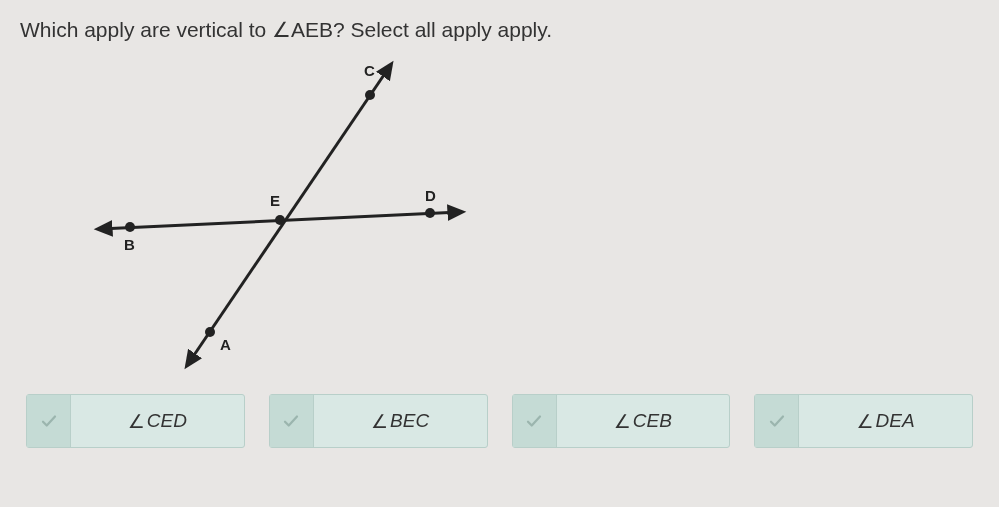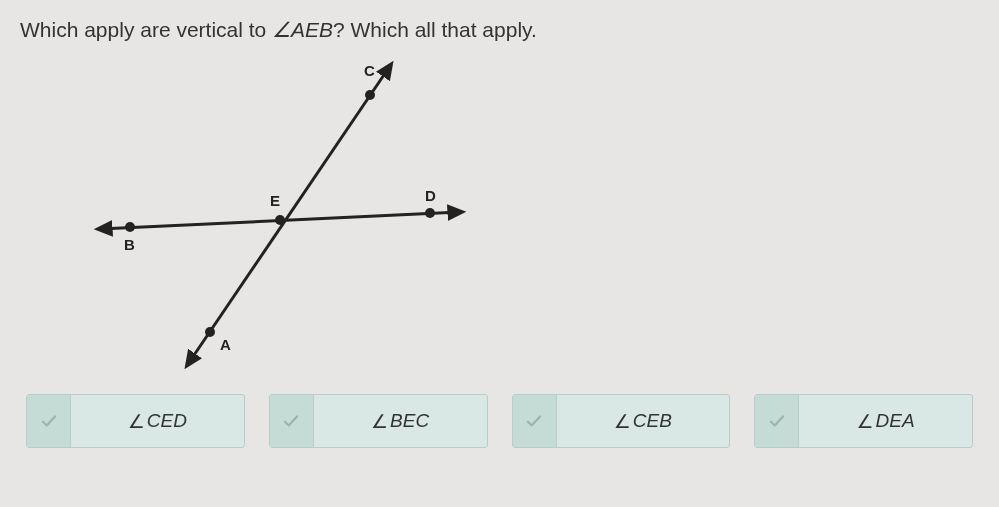--- a/index.html
+++ b/index.html
@@ -11,21 +11,20 @@
     padding: 18px 20px;
     color: #2a2a2a;
   }
   .question {
     font-size: 21px;
     font-weight: 400;
     color: #333;
     margin-bottom: 12px;
   }
   .question .angle-ref {
-    font-style: italic;
   }
   .diagram-area {
     width: 420px;
     height: 320px;
     position: relative;
     margin-left: 50px;
     margin-bottom: 20px;
   }
   .options-row {
     display: flex;
@@ -76,21 +75,21 @@
     position: absolute;
     font-size: 15px;
     font-weight: bold;
     color: #222;
   }
 </style>
 </head>
 <body>
 
 <div class="question">
-  <span>Which apply are vertical to </span><span class="angle-ref"><span>∠</span><span>AEB</span></span><span>? Which all that apply.</span>
+  <span>Which apply are vertical to </span><span class="angle-ref"><span>∠</span><span>AEB</span></span><span>? Select all apply apply.</span>
 </div>
 
 <div class="diagram-area">
   <svg width="420" height="320" viewBox="0 0 420 320">
     <defs>
       <marker id="arrow" viewBox="0 0 10 10" refX="6" refY="5" markerWidth="7" markerHeight="7" orient="auto-start-reverse">
         <path d="M 0 1 L 9 5 L 0 9 z" fill="#222"></path>
       </marker>
     </defs>
 

